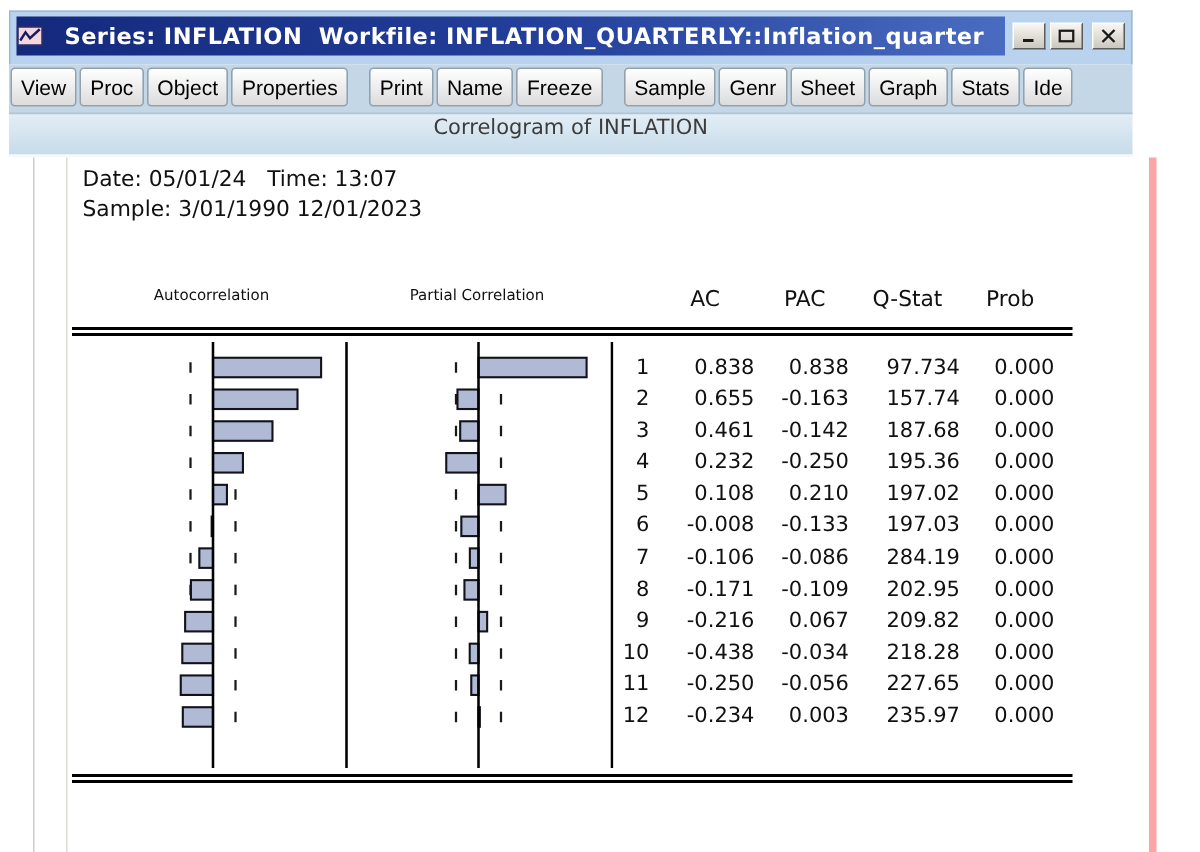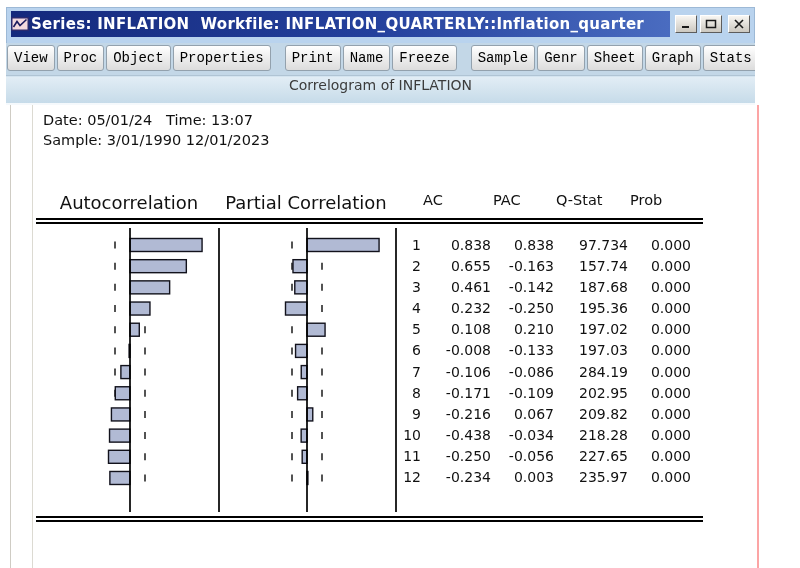--- a/index.html
+++ b/index.html
@@ -4,62 +4,62 @@
 <style>
   * { box-sizing: border-box; margin: 0; padding: 0; }
   body { background: #fff; font-family: "DejaVu Sans", sans-serif; }
   #page { position: relative; width: 800px; height: 568px; background: #fff; overflow: hidden; }
 
   .window { position: absolute; left: 6px; top: 7px; width: 749px; height: 561px; }
 
   
   .titlebar-wrap { height: 36px; background: #b9d3ee; padding: 3px 4px 7px 4px;
                    border: 1px solid #9db9d6; border-bottom: none; display: flex; }
-  .titlebar-navy { flex: 1; height: 26px; display: flex; align-items: center; gap: 2px;
+  .titlebar-navy { flex: 1; height: 26px; display: flex; align-items: center; gap: 14px;
                    padding: 0 0; overflow: hidden;
                    background: linear-gradient(90deg, #14297c 0%, #24409c 55%, #4a6cc0 100%); }
   .title-text { color: #fff; font-weight: bold; font-size: 15px; letter-spacing: .3px;
                 white-space: pre; overflow: hidden; flex: 1; }
   .win-btns { display: flex; align-items: center; gap: 3px; padding-left: 5px; }
   .win-btn { width: 22px; height: 18px; padding: 0;
              background: linear-gradient(#f8f6f2, #ccc8c0);
              border: 1px solid; border-color: #ffffff #5c5c5c #5c5c5c #ffffff;
              display: flex; align-items: center; justify-content: center; cursor: default; }
   .win-btn.close { margin-left: 3px; }
 
   
   .toolbar { height: 33px; background: #c3d7e7; border-bottom: 1px solid #b0c4d4;
              padding: 2px 1px 4px 1px; display: flex; align-items: flex-start; overflow: hidden; }
   .tb-btn { height: 26px; padding: 3px 6px 3px; margin-right: 2px; font-size: 14px; color: #000;
-            font-family: Liberation Mono, monospace; white-space: nowrap;
+            font-family: Liberation Sans, sans-serif; white-space: nowrap;
             background: linear-gradient(#ffffff, #dcdcdc);
             border: 1px solid #93a1ad; border-radius: 3px; }
   .tb-gap { width: 12px; flex: none; }
 
   
   .view-header { height: 29px; background: linear-gradient(#e2edf5, #c6dbe9);
                  border-top: 1px solid #d4e4f0; border-bottom: 2px solid #f5f9fc;
                  display: flex; align-items: flex-start; justify-content: center;
                  font-size: 14px; color: #3c3c3c; }
 
   
-  .content { position: absolute; left: 4px; top: 98px; width: 100%; height: 463px;
-             background: #fff; border-right: 2px solid #fca5a5; border-left: 1px solid #cfccc4;
+  .content { position: absolute; left: 16px; top: 98px; width: 100%; height: 463px;
+             background: #fff; border-right: 5px solid #fca5a5; border-left: 1px solid #cfccc4;
              overflow: hidden; }
   .content-layer { position: absolute; left: -6px; top: 0; width: 800px; height: 463px; }
   .groove { position: absolute; left: 27px; top: 0; width: 1px; height: 100%; background: #dcdad2; }
 
   .info { position: absolute; left: 38px; top: 5px; font-size: 14.5px; color: #111; }
   .info div { line-height: 20px; white-space: pre; }
 
   .col-label { position: absolute; top: 87px; transform: translateX(-50%);
-               font-size: 18px; color: #111; white-space: nowrap; }
+               font-size: 10px; color: #111; white-space: nowrap; }
   .stat-grid { display: grid; grid-template-columns: 20px 70px 63px 74px 63px; }
   .head-grid { position: absolute; left: 398px; top: 87px; width: 292px; font-size: 14.5px; color: #111; }
-  .head-grid .cell { }
+  .head-grid .cell { text-align: center; }
 
   .dbl { position: absolute; left: 31px; width: 667px; height: 6px;
          border-top: 2px solid #000; border-bottom: 2px solid #000; }
   .dbl.top { top: 113px; }
   .dbl.bottom { top: 411px; }
 
   .chart-svg { position: absolute; top: 123px; width: 130px; height: 284px; }
   #ac-chart { left: 85px; }
   #pac-chart { left: 262px; }
 

